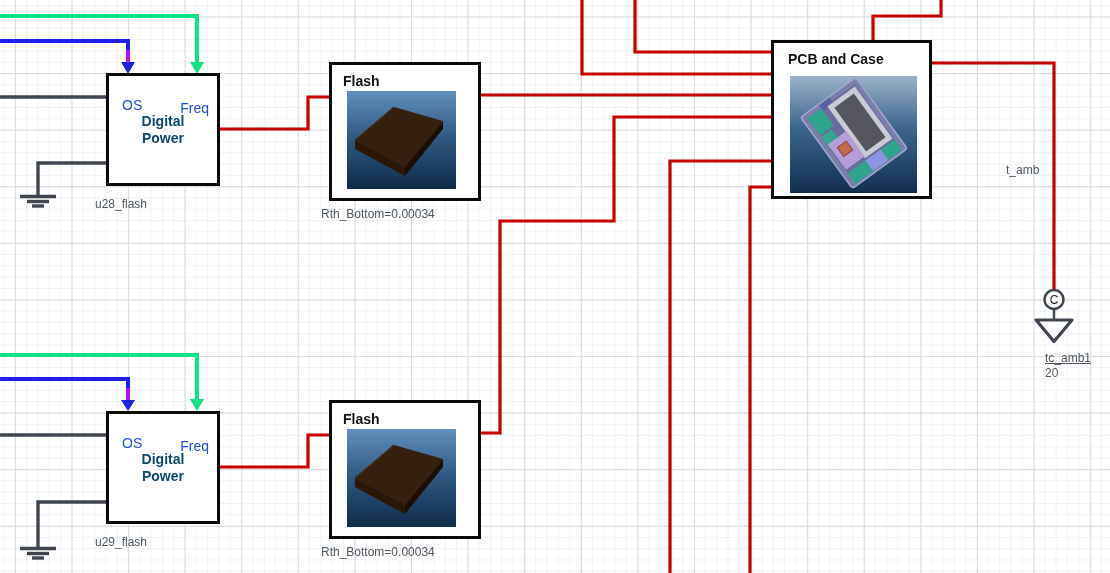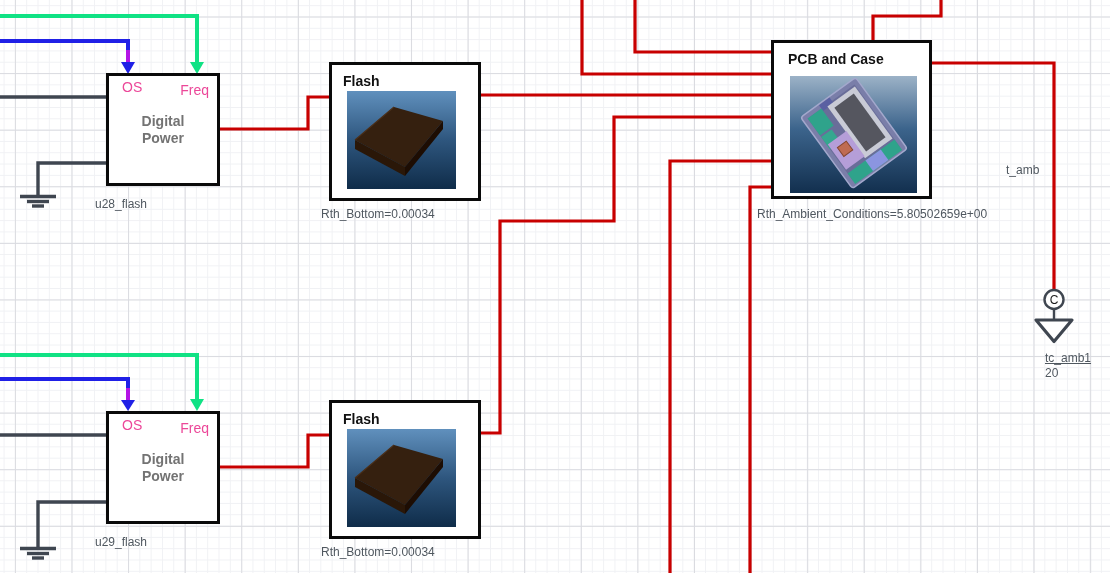--- a/index.html
+++ b/index.html
@@ -13,24 +13,24 @@
       linear-gradient(to bottom,#f0f1f4 1px,transparent 1px);
     background-size:56.6px 56.6px,56.6px 56.6px,11.32px 11.32px,11.32px 11.32px;
     background-position:14.9px 0,0 16.5px,3.6px 0,0 5.2px;
   }
   #wire-layer{position:absolute;left:0;top:0;z-index:1;}
   .block{
     position:absolute;background:#ffffff;border:3.5px solid #0a0a0a;
     box-sizing:border-box;z-index:2;
   }
   .block-title{position:absolute;font-size:14px;font-weight:bold;color:#111;white-space:nowrap;}
-  .port-label{position:absolute;font-size:14px;color:#ec4899;white-space:nowrap;}
+  .port-label{position:absolute;font-size:14px;color:#1d4ed8;white-space:nowrap;margin-top:18px;}
   .center-title{
     position:absolute;left:0;right:0;top:37px;text-align:center;
-    font-size:14px;font-weight:bold;color:#737373;line-height:1.18;
+    font-size:14px;font-weight:bold;color:#0c4a6e;line-height:1.18;
   }
   .center-title span{display:inline-block;width:64px;}
   .param-label{
     position:absolute;font-size:12px;color:#4f575f;white-space:nowrap;z-index:3;
   }
   .block-img{position:absolute;display:block;}
 </style>
 </head>
 <body>
 
@@ -171,19 +171,18 @@
         <rect x="-29" y="-16" width="13" height="15" fill="#35a78f"></rect>
         <rect x="-6" y="-37" width="34" height="64" fill="#c9cbd6"></rect>
         <rect x="-1" y="-32" width="24" height="54" fill="#55565f"></rect>
         <rect x="-28" y="-6" width="23" height="31" fill="#b59ed8"></rect>
         <rect x="-22" y="2" width="11" height="11" fill="#bf6b52" stroke="#84462f" stroke-width="1"></rect>
         <rect x="-29" y="29" width="58" height="13" fill="#2fa38b"></rect>
         <rect x="-7" y="29" width="19" height="13" fill="#8b95e0"></rect>
       </g>
     </svg>
   </div>
-  <div class="param-label" style="left:757px;top:207px;">Rth_Ambient_Conditions=5.80502659e+00</div>
 
   <div class="param-label" style="left:1006px;top:163px;">t_amb</div>
   <div class="param-label" style="left:1045px;top:351px;text-decoration:underline;">tc_amb1</div>
   <div class="param-label" style="left:1045px;top:366px;">20</div>
 
 </div>
 
 </body></html>

